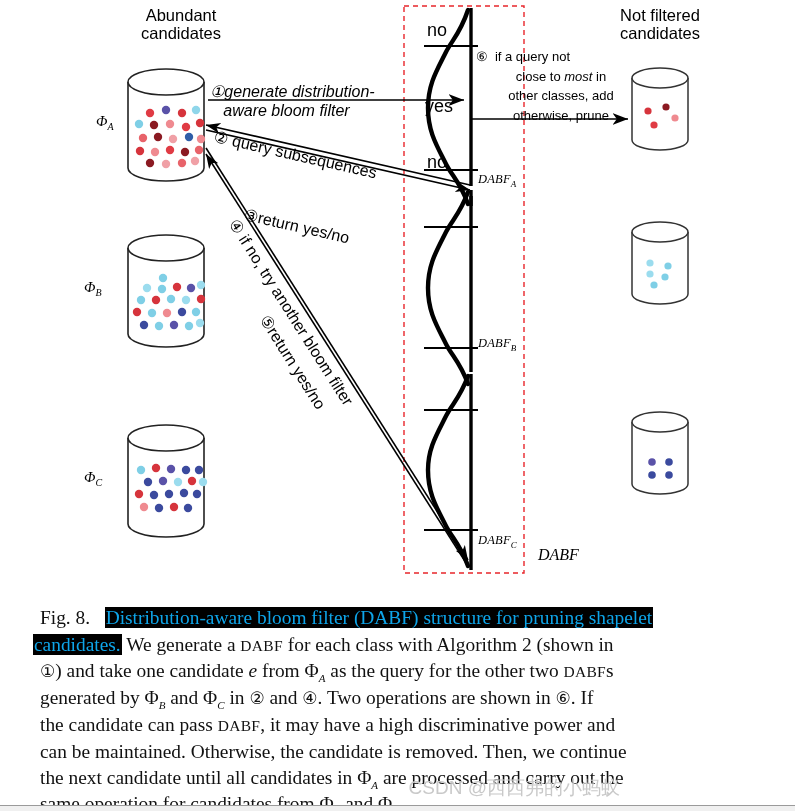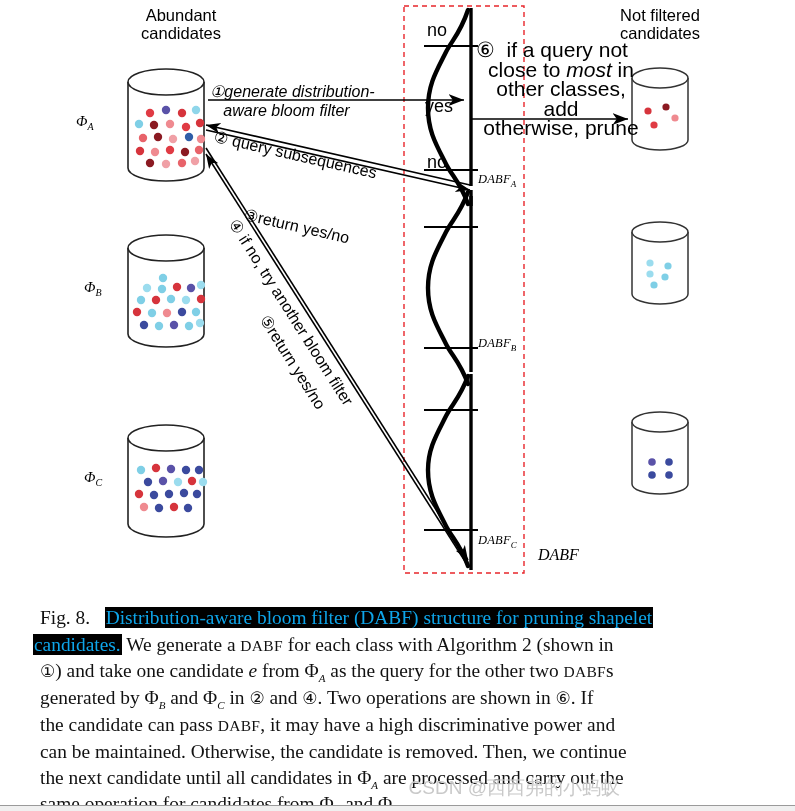--- a/index.html
+++ b/index.html
@@ -212,36 +212,36 @@
       <line x1="468" y1="566" x2="206" y2="154" stroke="#000" stroke-width="1.6" marker-end="url(#ahs)"></line>
 
       <line x1="472" y1="119" x2="628" y2="119" stroke="#000" stroke-width="1.7" marker-end="url(#ahs)"></line>
     </svg>
 
     <div class="ftxt hdr" style="left:96px;top:6px;"><span>Abundant
 candidates</span></div>
     <div class="ftxt hdr" style="left:575px;top:6px;"><span>Not filtered
 candidates</span></div>
 
-    <div class="ftxt phi math" style="left:76px;top:113px;">Φ<sub>A</sub></div>
+    <div class="ftxt phi math" style="left:96px;top:113px;">Φ<sub>A</sub></div>
     <div class="ftxt phi math" style="left:84px;top:279px;">Φ<sub>B</sub></div>
     <div class="ftxt phi math" style="left:84px;top:469px;">Φ<sub>C</sub></div>
 
     <div class="ftxt stepLbl" style="left:210px;top:82px;line-height:19px;font-style:italic;">①generate distribution-
    aware bloom filter</div>
 
     <div class="ftxt stepLbl rot" style="left:216px;top:128px;transform:rotate(12.8deg);">② query subsequences</div>
 
     <div class="ftxt stepLbl rot" style="left:246px;top:206px;transform:rotate(12.8deg);">③return yes/no</div>
 
     <div class="ftxt stepLbl rot" style="left:240px;top:216px;transform:rotate(57.6deg);">④ if no, try another bloom filter</div>
 
     <div class="ftxt stepLbl rot" style="left:271px;top:312px;transform:rotate(57.6deg);">⑤return yes/no</div>
 
-    <div class="ftxt" style="left:476px;top:40px;width:170px;font-size:21px;line-height:19.5px;text-align:center;white-space:normal;">
+    <div class="ftxt" style="left:476px;top:47px;width:170px;font-size:13px;line-height:19.5px;text-align:center;white-space:normal;">
       <div style="text-align:left;">⑥&nbsp; if a query not</div>
       <div>close to <i>most</i> in</div>
       <div>other classes, add</div>
       <div>otherwise, prune</div>
     </div>
 
     <div class="ftxt yn" style="left:427px;top:20px;">no</div>
     <div class="ftxt yn" style="left:425px;top:96px;">yes</div>
     <div class="ftxt yn" style="left:427px;top:152px;">no</div>
 

